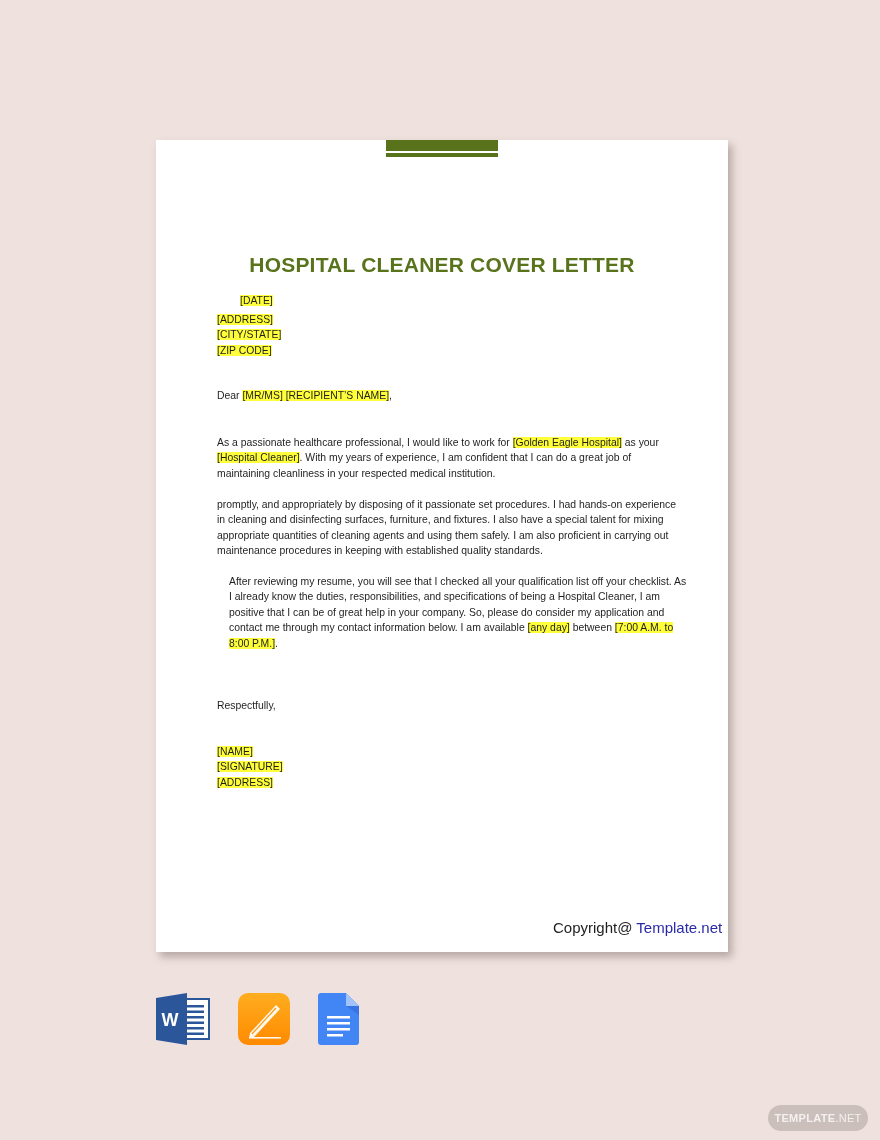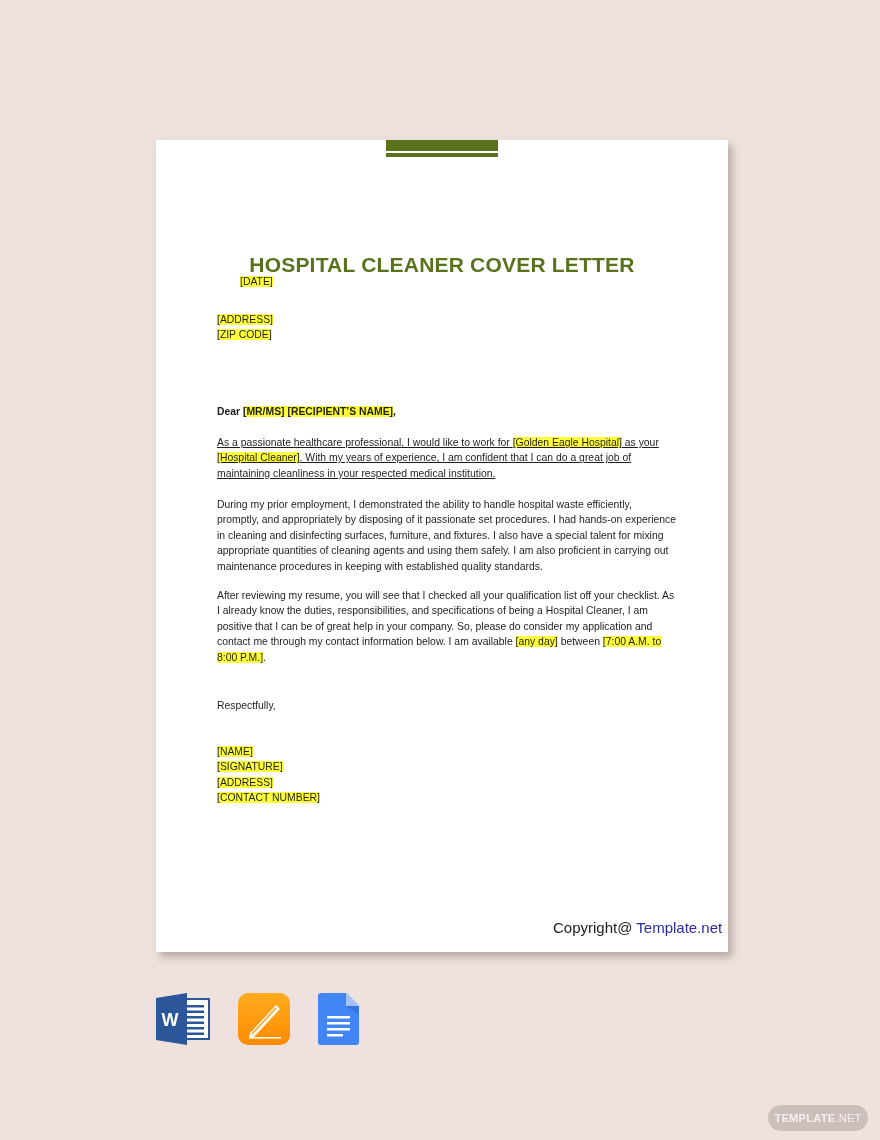--- a/index.html
+++ b/index.html
@@ -101,64 +101,63 @@
   </style>
 </head>
 <body>
 
 <div class="page">
   <div class="top-bar-thick"></div>
   <div class="top-bar-thin"></div>
 
   <div class="title">HOSPITAL CLEANER COVER LETTER</div>
 
-  <div class="body-text" style="top:134px;padding-left:23px;">
+  <div class="body-text" style="top:153px;padding-left:23px;">
     <span class="line"><span class="hl">[DATE]</span></span>
   </div>
 
   <div class="body-text" style="top:172px;">
     <span class="line"><span class="hl">[ADDRESS]</span></span>
+    <span class="line"><span class="hl">[CITY/STATE]</span></span>
     <span class="line"><span class="hl">[ZIP CODE]</span></span>
   </div>
 
-  <div class="body-text" style="top:264px;font-weight:bold;">
+  <div class="body-text" style="top:248px;">
     <span class="line"><span>Dear </span><span class="hl">[MR/MS] [RECIPIENT’S NAME]</span><span>,</span></span>
   </div>
 
-  <div class="body-text" style="top:295px;text-decoration:underline;">
+  <div class="body-text" style="top:295px;">
     <span class="line"><span>As a passionate healthcare professional, I would like to work for </span><span class="hl">[Golden Eagle Hospital]</span><span> as your</span></span>
     <span class="line"><span class="hl">[Hospital Cleaner]</span><span>. With my years of experience, I am confident that I can do a great job of</span></span>
     <span class="line">maintaining cleanliness in your respected medical institution.</span>
   </div>
 
   <div class="body-text" style="top:357px;">
-    <span class="line">During my prior employment, I demonstrated the ability to handle hospital waste efficiently,</span>
     <span class="line">promptly, and appropriately by disposing of it passionate set procedures. I had hands-on experience</span>
     <span class="line">in cleaning and disinfecting surfaces, furniture, and fixtures. I also have a special talent for mixing</span>
     <span class="line">appropriate quantities of cleaning agents and using them safely. I am also proficient in carrying out</span>
     <span class="line">maintenance procedures in keeping with established quality standards.</span>
   </div>
 
-  <div class="body-text" style="top:448px;">
+  <div class="body-text" style="top:434px;margin-left:12px;">
     <span class="line">After reviewing my resume, you will see that I checked all your qualification list off your checklist. As</span>
     <span class="line">I already know the duties, responsibilities, and specifications of being a Hospital Cleaner, I am</span>
     <span class="line">positive that I can be of great help in your company. So, please do consider my application and</span>
     <span class="line"><span>contact me through my contact information below. I am available </span><span class="hl">[any day]</span><span> between </span><span class="hl">[7:00 A.M. to</span></span>
     <span class="line"><span class="hl">8:00 P.M.]</span><span>.</span></span>
   </div>
 
   <div class="body-text" style="top:558px;">
     <span class="line">Respectfully,</span>
   </div>
 
   <div class="body-text" style="top:604px;">
     <span class="line"><span class="hl">[NAME]</span></span>
     <span class="line"><span class="hl">[SIGNATURE]</span></span>
     <span class="line"><span class="hl">[ADDRESS]</span></span>
-    <span class="line"><span class="hl">[CONTACT NUMBER]</span></span>
   </div>
 
   <div class="copyright">
     <span>Copyright@ </span><span class="link">Template.net</span>
   </div>
 </div>
 
 <div class="app-icon" style="left:156px; top:993px; width:56px; height:52px;">
   <svg width="56" height="52" viewBox="0 0 56 52">
     <rect x="20" y="6" width="33" height="40" fill="#ffffff" stroke="#2b579a" stroke-width="2"></rect>

